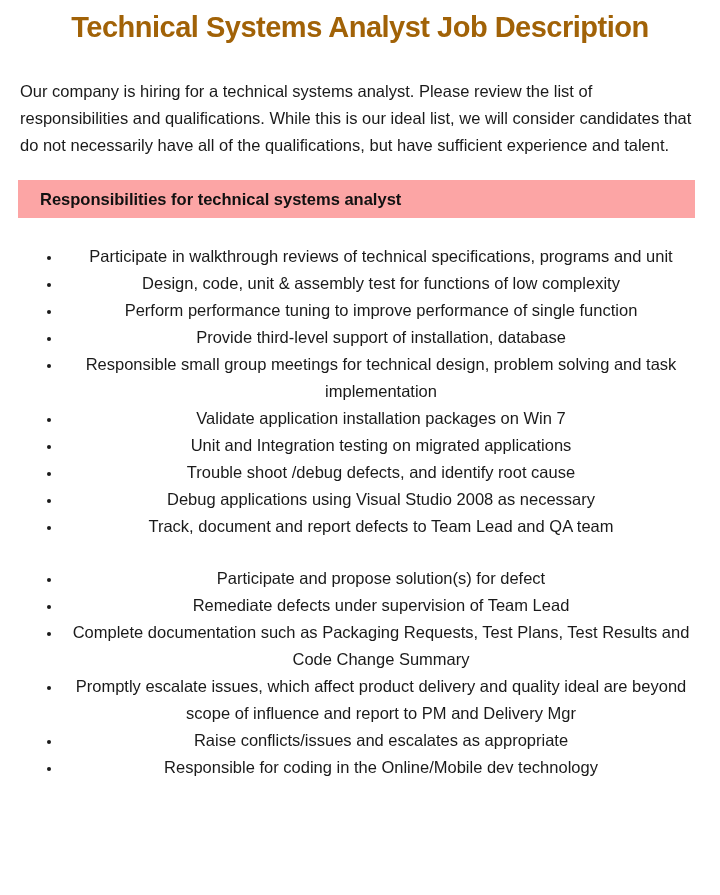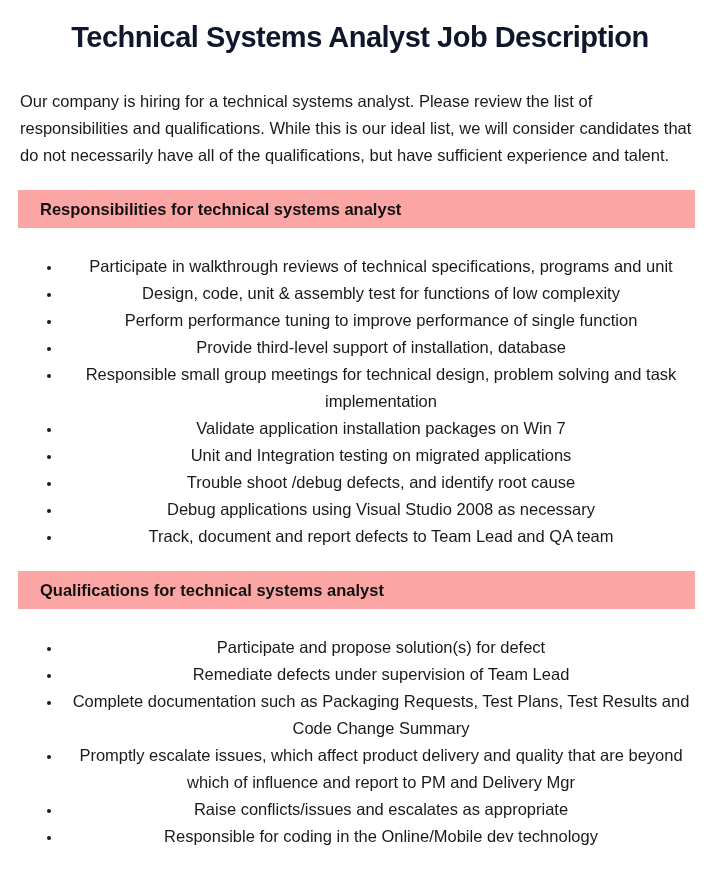--- a/index.html
+++ b/index.html
@@ -13,27 +13,27 @@
     color: #1a1a1a;
     -webkit-font-smoothing: antialiased;
   }
   .page {
     width: 720px;
     min-height: 895px;
     box-sizing: border-box;
     padding-top: 4px;
   }
   .page-title {
-    margin: 10px;
+    margin: 0;
     padding: 4px 20px 0 20px;
     text-align: center;
     font-size: 29px;
     font-weight: 700;
     letter-spacing: -0.5px;
-    color: #0f172a;
+    color: #a16207;
     line-height: 38px;
   }
   .intro {
     margin: 32px 22px 0 20px;
     font-size: 16.5px;
     line-height: 27px;
   }
   .section-header {
     margin: 21px 25px 0 18px;
     background: #fca5a5;
@@ -76,24 +76,23 @@
       <li>Perform performance tuning to improve performance of single function</li>
       <li>Provide third-level support of installation, database</li>
       <li>Responsible small group meetings for technical design, problem solving and task implementation</li>
       <li>Validate application installation packages on Win 7</li>
       <li>Unit and Integration testing on migrated applications</li>
       <li>Trouble shoot /debug defects, and identify root cause</li>
       <li>Debug applications using Visual Studio 2008 as necessary</li>
       <li>Track, document and report defects to Team Lead and QA team</li>
     </ul>
 
-  <div class="section-header">Qualifications for technical systems analyst</div>
 
   <ul class="bullet-list">
       <li>Participate and propose solution(s) for defect</li>
       <li>Remediate defects under supervision of Team Lead</li>
       <li>Complete documentation such as Packaging Requests, Test Plans, Test Results and Code Change Summary</li>
-      <li>Promptly escalate issues, which affect product delivery and quality that are beyond which of influence and report to PM and Delivery Mgr</li>
+      <li>Promptly escalate issues, which affect product delivery and quality ideal are beyond scope of influence and report to PM and Delivery Mgr</li>
       <li>Raise conflicts/issues and escalates as appropriate</li>
       <li>Responsible for coding in the Online/Mobile dev technology</li>
     </ul>
 
 </div>
 
 </body></html>

